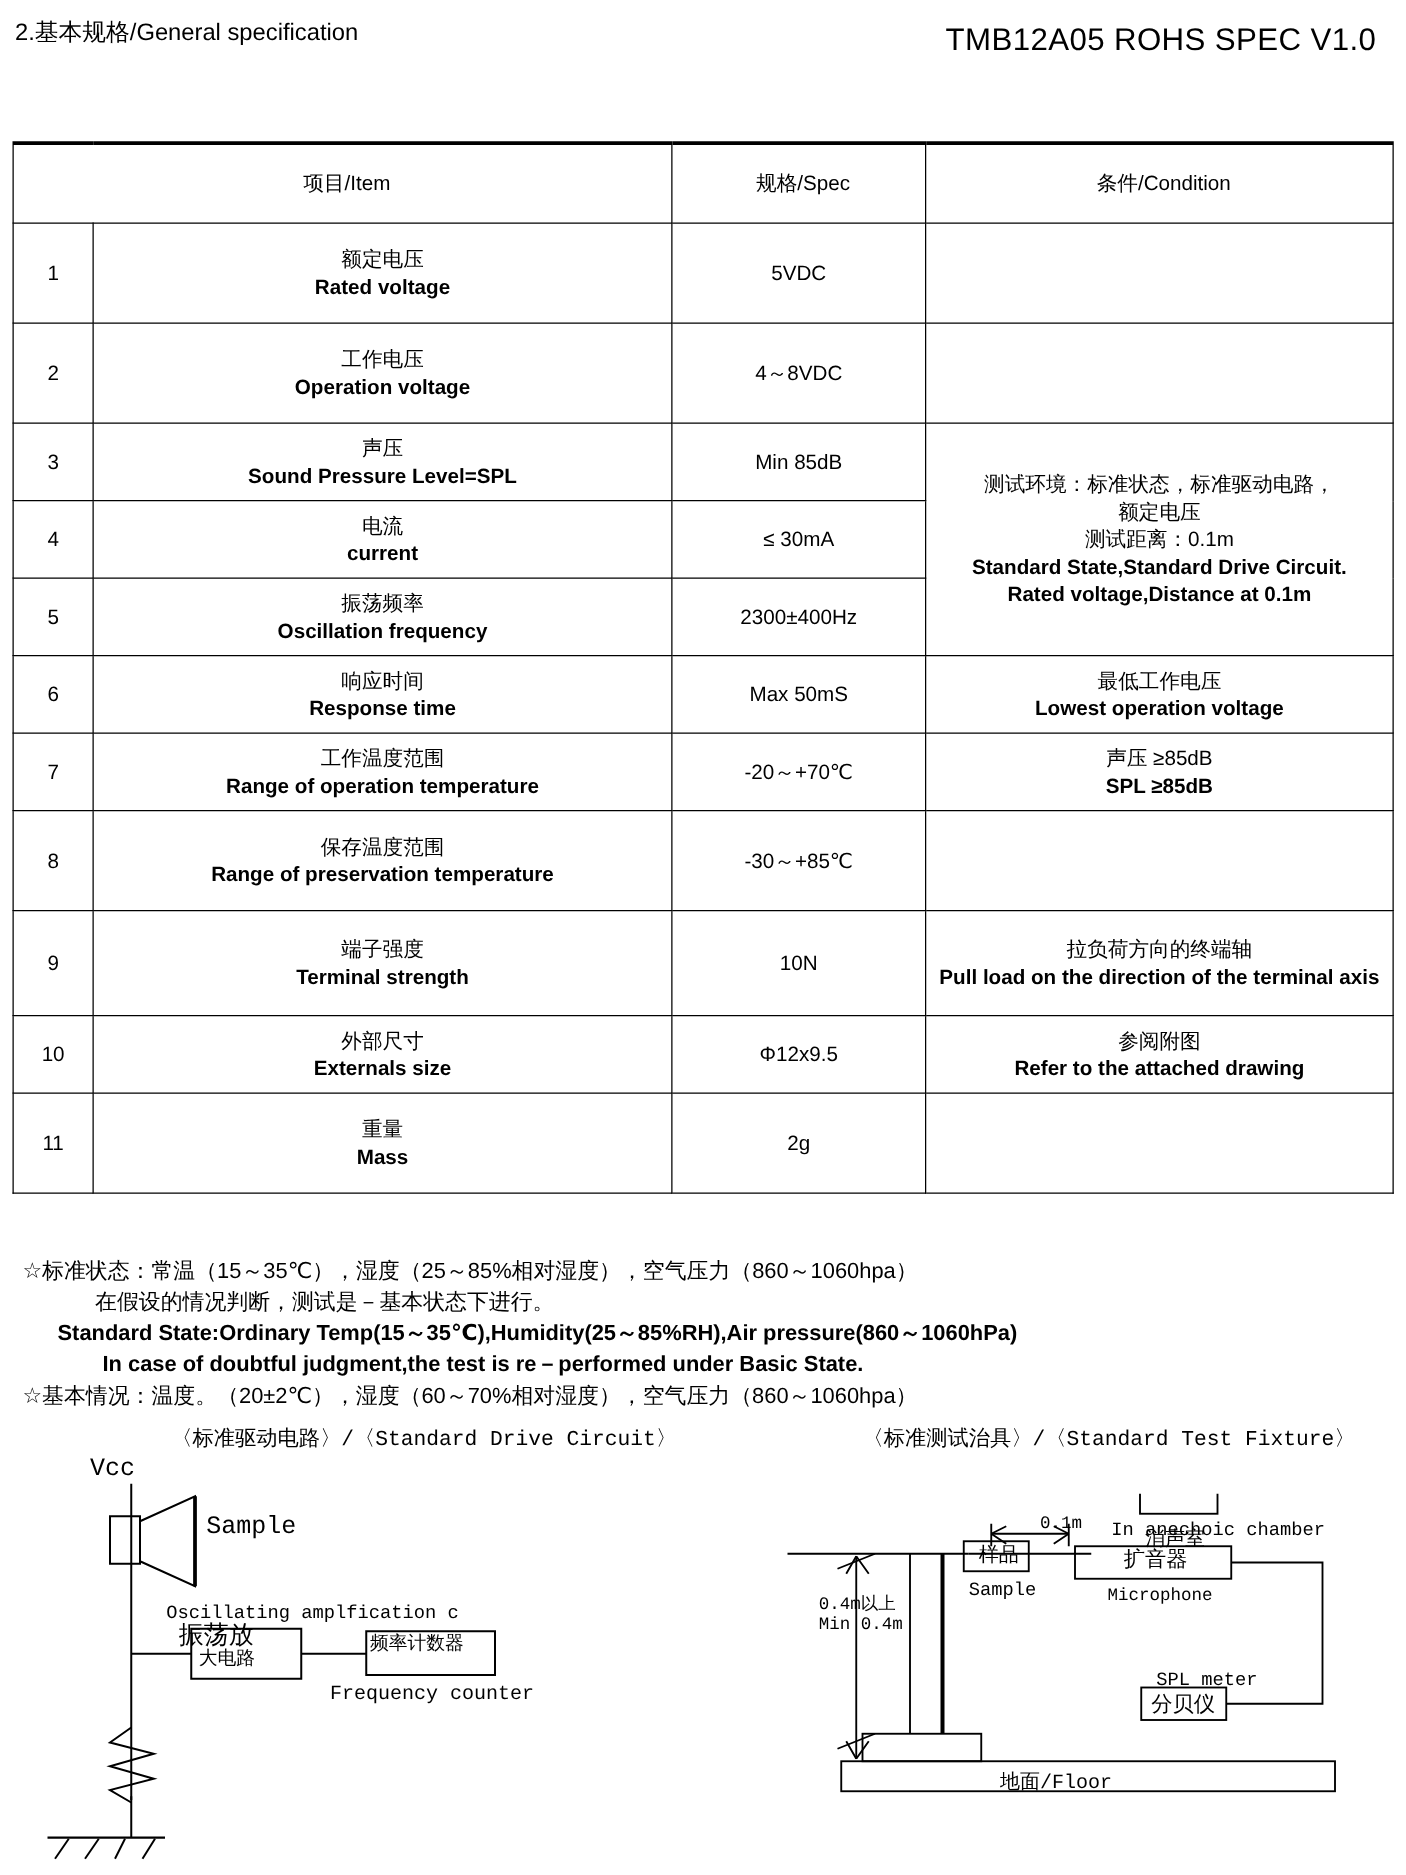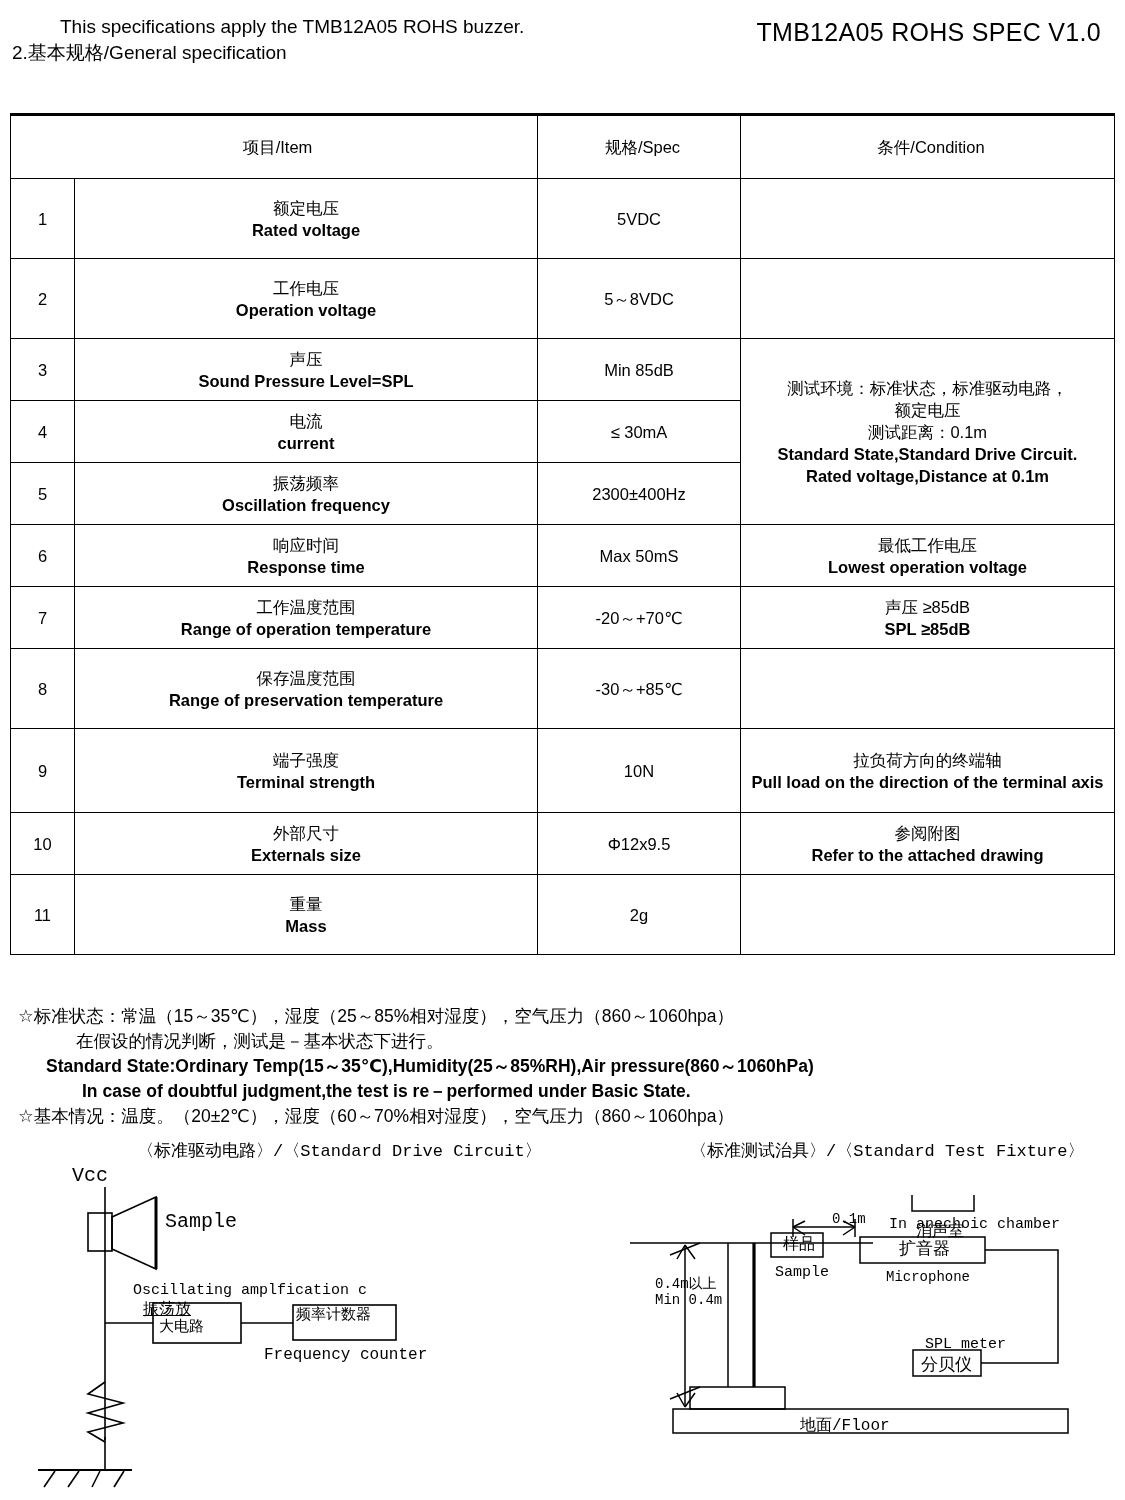--- a/index.html
+++ b/index.html
@@ -124,21 +124,20 @@
     font-family: "Liberation Mono", "DejaVu Sans Mono", monospace;
     white-space: pre;
     line-height: 16px;
   }
   svg { display: block; }
 </style>
 </head>
 <body>
 
 <div class="header-block">
-  <div class="hdr-line indent">This specifications apply the TMB12A05  ROHS buzzer.</div>
   <div class="hdr-line">2.基本规格/General specification</div>
 </div>
 <div class="doc-title">TMB12A05 ROHS SPEC V1.0</div>
 
 <table class="spec-table">
   <colgroup>
     <col class="col-no">
       <col class="col-item">
       <col class="col-spec">
       <col class="col-cond">
@@ -159,21 +158,21 @@
       <td class="spec-val">5VDC</td>
       <td></td>
     </tr>
 
     <tr style="height:80px;">
       <td class="no-cell">2</td>
       <td>
         <span class="cell-cn">工作电压</span>
         <span class="cell-en">Operation voltage</span>
       </td>
-      <td class="spec-val">5～8VDC</td>
+      <td class="spec-val">4～8VDC</td>
       <td></td>
     </tr>
 
     <tr style="height:62px;">
       <td class="no-cell">3</td>
       <td>
         <span class="cell-cn">声压</span>
         <span class="cell-en">Sound Pressure Level=SPL</span>
       </td>
       <td class="spec-val">Min 85dB</td>
@@ -320,21 +319,21 @@
       <line x1="34" y1="322" x2="45" y2="306"></line>
       <line x1="58" y1="322" x2="69" y2="306"></line>
       <line x1="82" y1="322" x2="90" y2="306"></line>
       <line x1="104" y1="322" x2="114" y2="306"></line>
     </g>
   </svg>
 
   <div class="dg-label" style="left:72px;top:3px;font-size:20px;">Vcc</div>
   <div class="dg-label" style="left:165px;top:49px;font-size:20px;">Sample</div>
   <div class="dg-label" style="left:133px;top:118px;font-size:15px;">Oscillating amplfication c</div>
-  <div class="dg-label" style="left:143px;top:136px;font-size:16px;line-height:18px;text-decoration:underline;">振荡放</div>
+  <div class="dg-label" style="left:143px;top:136px;font-size:20px;line-height:18px;">振荡放</div>
   <div class="dg-label" style="left:143px;top:154px;font-size:15px;line-height:18px;margin-left:16px;">大电路</div>
   <div class="dg-label" style="left:296px;top:143px;font-size:15px;">频率计数器</div>
   <div class="dg-label" style="left:264px;top:182px;font-size:16px;">Frequency counter</div>
 
   <svg width="510" height="245" viewBox="0 0 510 245" style="position:absolute;left:615px;top:30px;">
     <g stroke="#000" fill="none" stroke-width="1.5">
 
       <line x1="15" y1="48" x2="160" y2="48"></line>
       <line x1="160" y1="48" x2="258" y2="48"></line>
 

